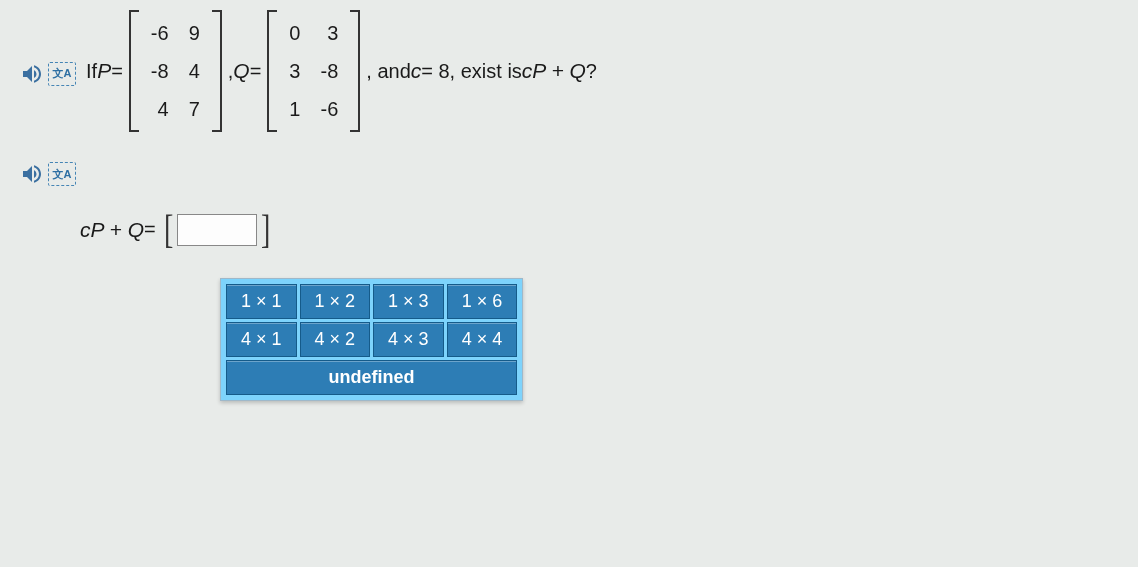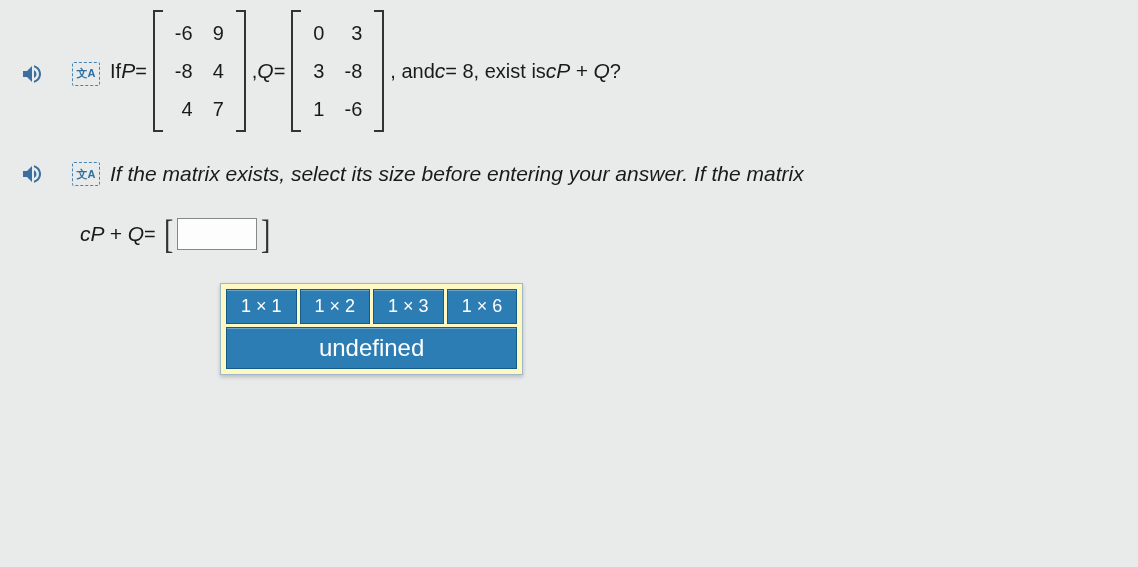--- a/index.html
+++ b/index.html
@@ -19,21 +19,21 @@
       margin-bottom: 25px;
     }
     .row2 {
       display: flex;
       align-items: flex-start;
       margin-bottom: 20px;
     }
     .icon-set {
       display: flex;
       align-items: center;
-      gap: 28px;
+      gap: 4px;
       margin-right: 10px;
       margin-top: 5px;
       justify-content: flex-end;
     }
     .speaker-icon { width: 24px; height: 24px; color: #3a6fa0; cursor: pointer; }
     .translate-icon {
       width: 28px; height: 24px;
       border: 1px dashed #4585b5;
       color: #2d6fa3;
       font-size: 11px;
@@ -92,43 +92,44 @@
       height: 32px;
       border: 1px solid #888;
       background: #fdfdfd;
       margin: 0 2px;
     }
     .size-table {
       margin-left: 200px;
       border: 1px solid #9fb8c9;
       border-collapse: separate;
       border-spacing: 3px;
-      background: #fef9c3;
+      background: #7dd3fc;
       padding: 2px;
       box-shadow: 0 2px 4px rgba(0,0,0,0.2);
     }
     .size-cell {
       background: #2d7db5;
       color: #fff;
       text-align: center;
       padding: 6px 14px;
       font-size: 18px;
       cursor: pointer;
       border: 1px solid #155b8a;
       box-shadow: inset 0 1px 0 rgba(255,255,255,0.3);
     }
     .undefined-cell {
       background: #2d7db5;
       color: #fff;
       text-align: center;
       padding: 6px 14px;
-      font-size: 24px;
+      font-size: 18px;
       cursor: pointer;
       border: 1px solid #155b8a;
       box-shadow: inset 0 1px 0 rgba(255,255,255,0.3);
+      font-weight: bold;
     }
     .inst-text {
       font-style: italic;
       font-size: 21px;
       line-height: 1.6;
     }
   </style>
 </head>
 <body>
 
@@ -183,21 +184,20 @@
 <div class="row2">
   <div class="icon-set">
     <span class="speaker-icon">
       <svg viewBox="0 0 24 24" fill="currentColor">
           <path d="M3 9v6h4l5 5V4L7 9H3zm13.5 3A4.5 4.5 0 0014 7.97v8.05c1.48-.73 2.5-2.25 2.5-4.02zM14 3.23v2.06c2.89.86 5 3.54 5 6.71s-2.11 5.85-5 6.71v2.06c4.01-.91 7-4.49 7-8.77s-2.99-7.86-7-8.77z"></path>
         </svg>
     </span>
     <span class="translate-icon">文A</span>
   </div>
   <div style="flex:1">
-    <div class="inst-text">If the matrix exists, select its size before entering your answer. If the matrix</div>
   </div>
 </div>
 
 <div class="answer-row">
   <span class="italic-text">cP + Q</span>
   <span> = </span>
   <span class="answer-box">
     <span class="bracket-l">[</span>
     <input class="input-box" type="text" style="">
     <span class="bracket-r">]</span>
@@ -206,16 +206,22 @@
 
 <table class="size-table">
   <tbody>
       <tr>
     <td class="size-cell">1 × 1</td>
     <td class="size-cell">1 × 2</td>
     <td class="size-cell">1 × 3</td>
     <td class="size-cell">1 × 6</td>
   </tr>
   <tr>
+    <td class="size-cell">4 × 1</td>
+    <td class="size-cell">4 × 2</td>
+    <td class="size-cell">4 × 3</td>
+    <td class="size-cell">4 × 4</td>
+  </tr>
+  <tr>
     <td colspan="4" class="undefined-cell">undefined</td>
   </tr>
 </tbody>
   </table>
 
 </body></html>

